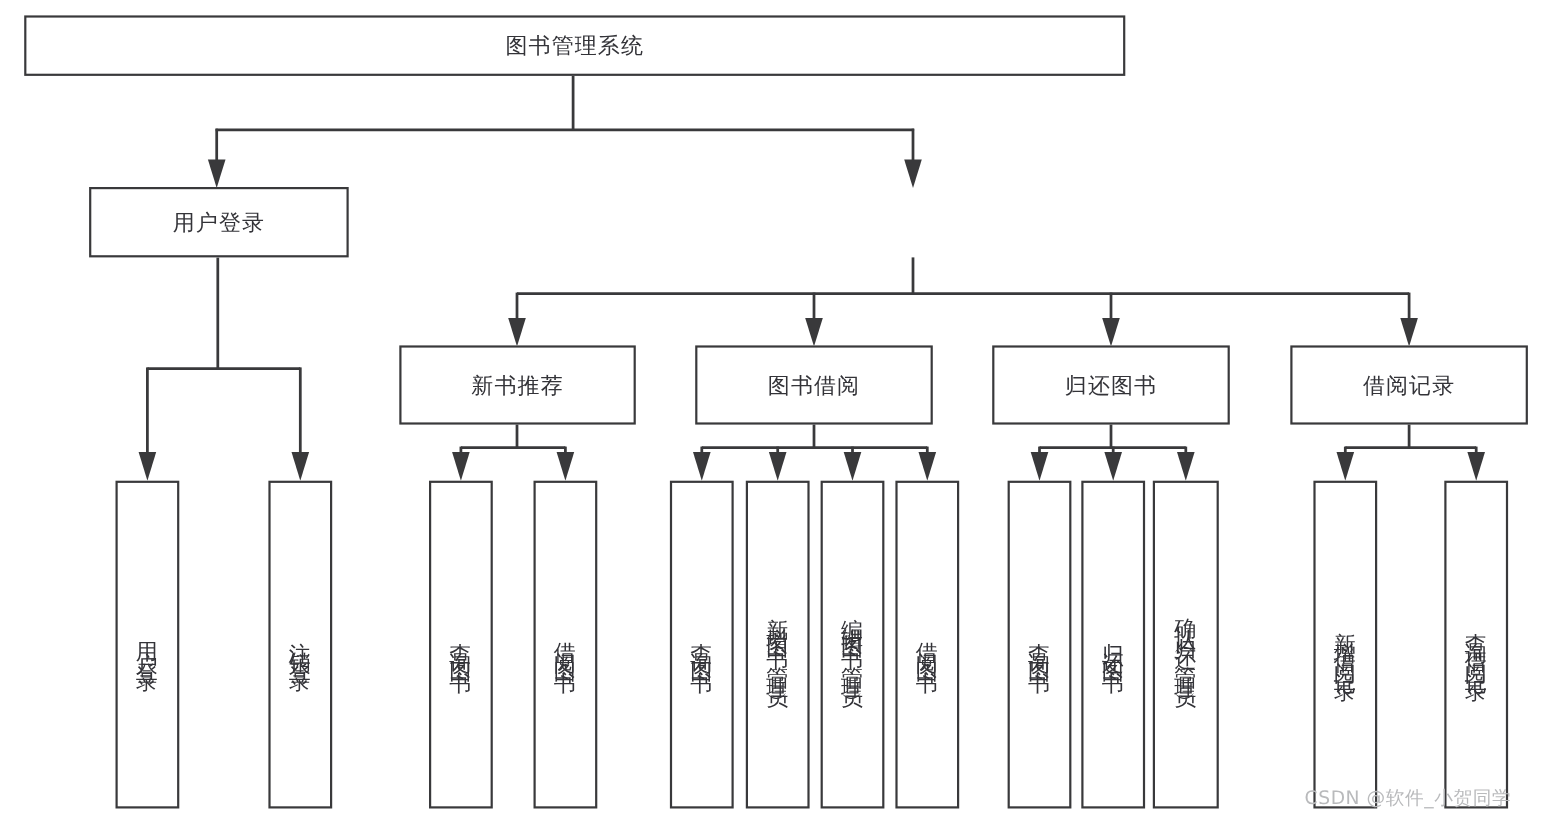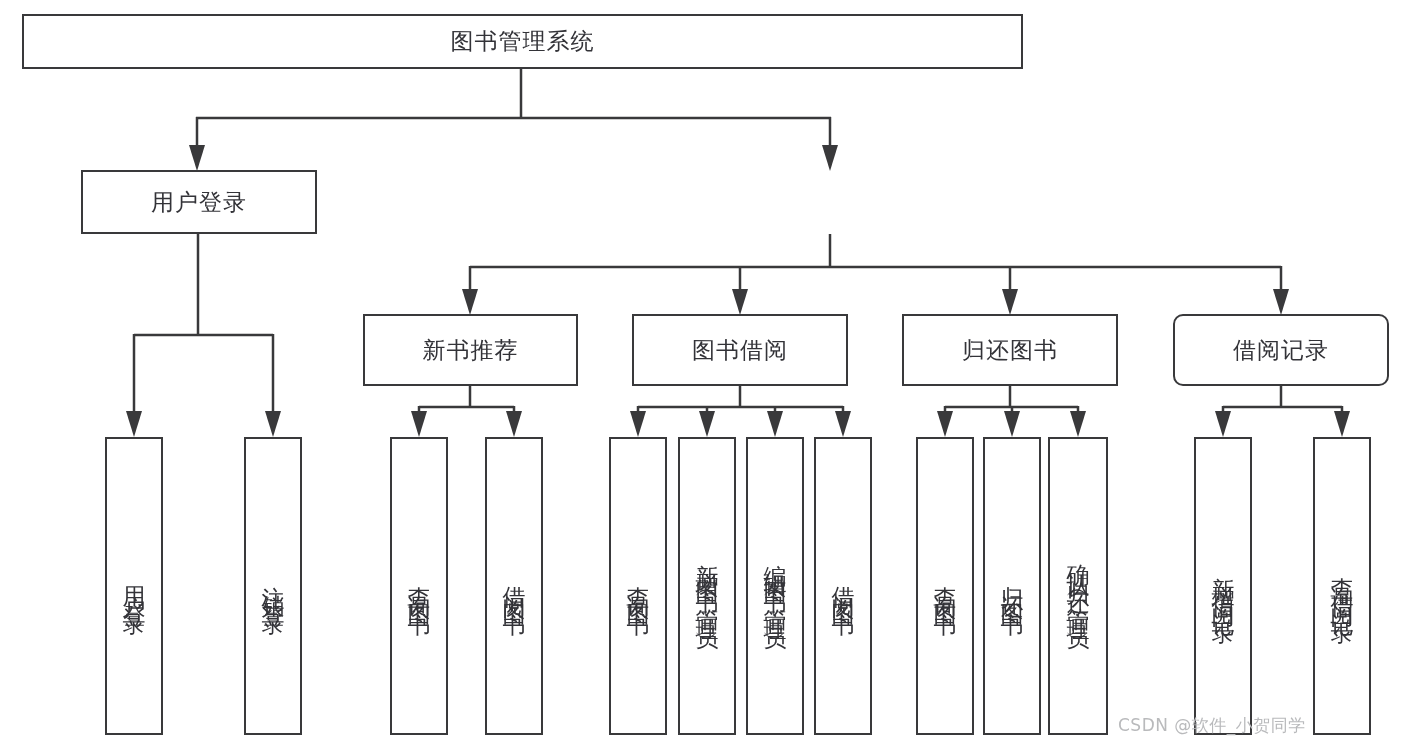--- a/index.html
+++ b/index.html
@@ -24,35 +24,35 @@
     height: 747px;
   }
   .node {
     position: absolute;
     box-sizing: border-box;
     border: 2.5px solid #39393b;
     background: #ffffff;
     display: flex;
     align-items: center;
     justify-content: center;
-    font-size: 23px;
+    font-size: 20px;
     letter-spacing: 1px;
     color: #333338;
   }
   
   .node.root  { left: 22px;  top: 14px;  width: 1001px; height: 55px; }
   
   .node.l1-a  { left: 81px;  top: 170px; width: 236px;  height: 64px; }
   .node.l1-b  { left: 712px; top: 170px; width: 236px;  height: 64px; }
   
   .node.l2    { top: 314px; height: 72px; width: 216px; }
   .node.l2-a  { left: 363px; width: 215px; }
   .node.l2-b  { left: 632px; }
   .node.l2-c  { left: 902px; }
-  .node.l2-d  { left: 1173px; border-radius: 10px; }
+  .node.l2-d  { left: 1173px; }
   
   .node.leaf {
     top: 437px;
     height: 298px;
     width: 58px;
   }
   .node.leaf > span {
     writing-mode: vertical-rl;
     text-orientation: mixed;
     letter-spacing: 9px;
@@ -67,21 +67,21 @@
   .leaf.p6  { left: 678px; }
   .leaf.p7  { left: 746px; }
   .leaf.p8  { left: 814px; }
   .leaf.p9  { left: 916px; }
   .leaf.p10 { left: 983px; }
   .leaf.p11 { left: 1048px; width: 60px; }
   .leaf.p12 { left: 1194px; }
   .leaf.p13 { left: 1313px; }
   .watermark {
     position: absolute;
-    left: 1118px;
+    left: 1186px;
     top: 714px;
     font-size: 17px;
     letter-spacing: 0.5px;
     color: #b9babc;
     white-space: nowrap;
     z-index: 5;
   }
 </style>
 </head>
 <body>

